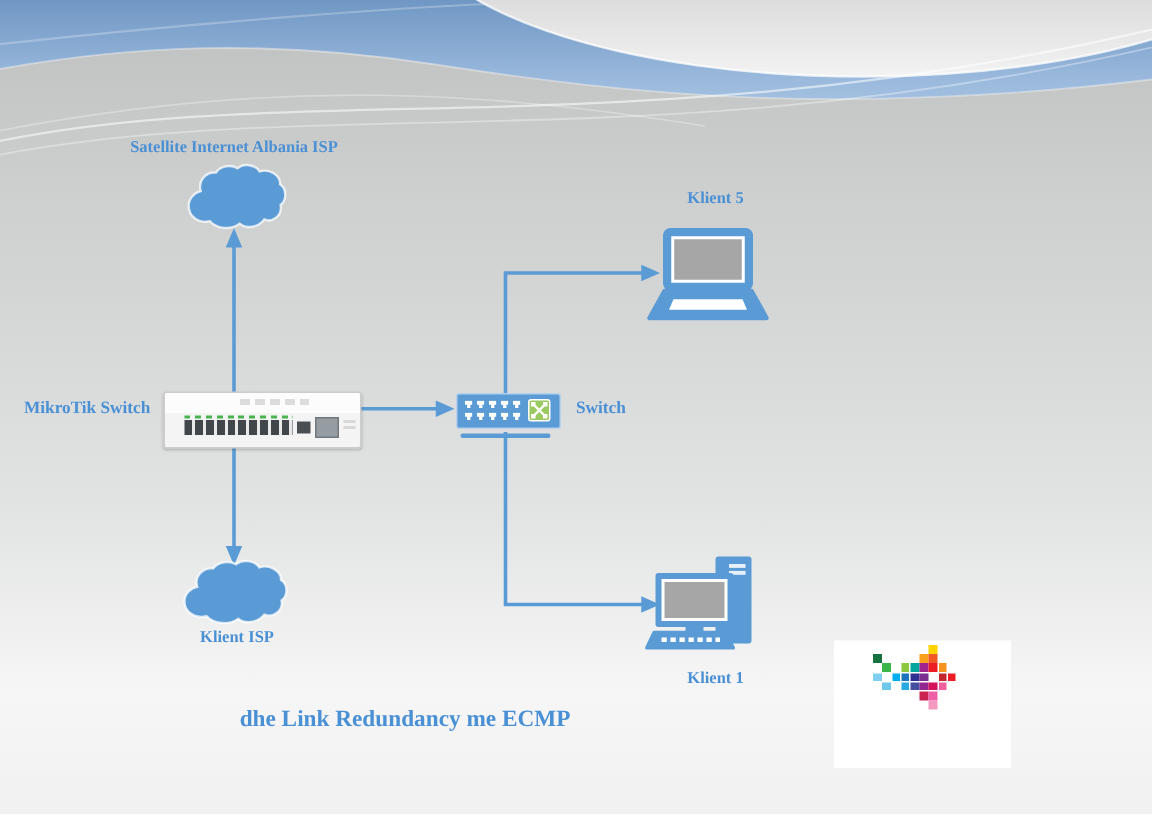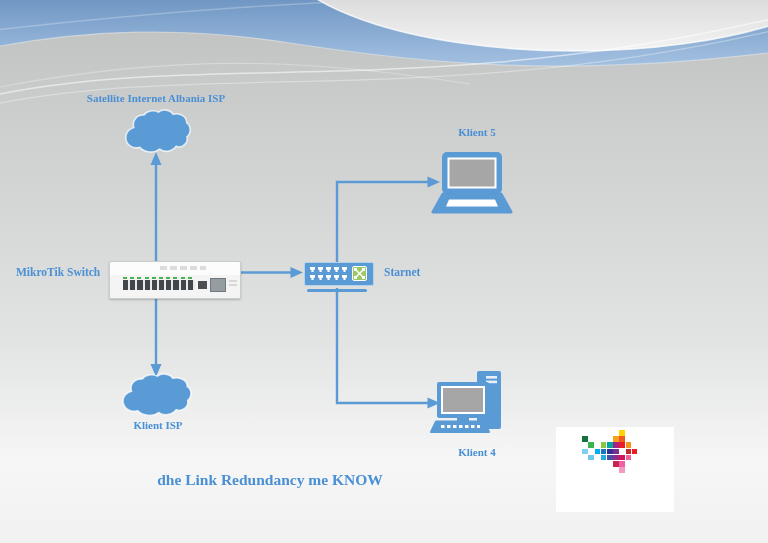--- a/index.html
+++ b/index.html
@@ -177,27 +177,27 @@
           <rect x="9" y="1" width="3" height="3" fill="#fff"></rect>
         <rect x="1" y="9" width="3" height="3" fill="#fff"></rect>
           <rect x="9" y="9" width="3" height="3" fill="#fff"></rect>
       </svg>
     </div>
   </div>
   <div id="switch-base" class="abs"></div>
 
   <div class="lbl center" style="left:40px;top:92px;width:232px;">Satellite Internet Albania ISP</div>
   <div class="lbl" style="left:16px;top:266px;font-size:11.5px;">MikroTik Switch</div>
-  <div class="lbl" style="left:384px;top:266px;font-size:11.5px;">Starnet</div>
+  <div class="lbl" style="left:384px;top:266px;font-size:11.5px;">Switch</div>
   <div class="lbl center" style="left:427px;top:126px;width:100px;">Klient 5</div>
-  <div class="lbl center" style="left:427px;top:446px;width:100px;">Klient 4</div>
+  <div class="lbl center" style="left:427px;top:446px;width:100px;">Klient 1</div>
   <div class="lbl center" style="left:98px;top:419px;width:120px;">Klient ISP</div>
 
   <div id="title" class="abs">
-    <div>dhe Link Redundancy me KNOW</div>
+    <div>dhe Link Redundancy me ECMP</div>
   </div>
 
   <div id="logo" class="abs">
     <div id="logo-arrow">
         <span class="cell" style="left: 43.4px; top: 0px; background: rgb(255, 212, 0);"></span>
         <span class="cell" style="left: 6.2px; top: 6.2px; background: rgb(23, 114, 63);"></span>
         <span class="cell" style="left: 37.2px; top: 6.2px; background: rgb(249, 161, 27);"></span>
         <span class="cell" style="left: 43.4px; top: 6.2px; background: rgb(241, 90, 36);"></span>
         <span class="cell" style="left: 12.4px; top: 12.4px; background: rgb(58, 181, 74);"></span>
         <span class="cell" style="left: 24.8px; top: 12.4px; background: rgb(141, 198, 63);"></span>

